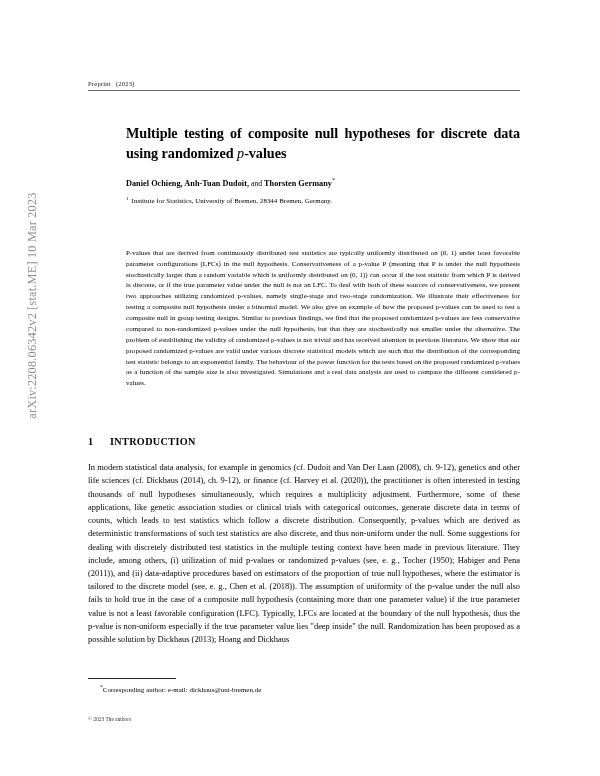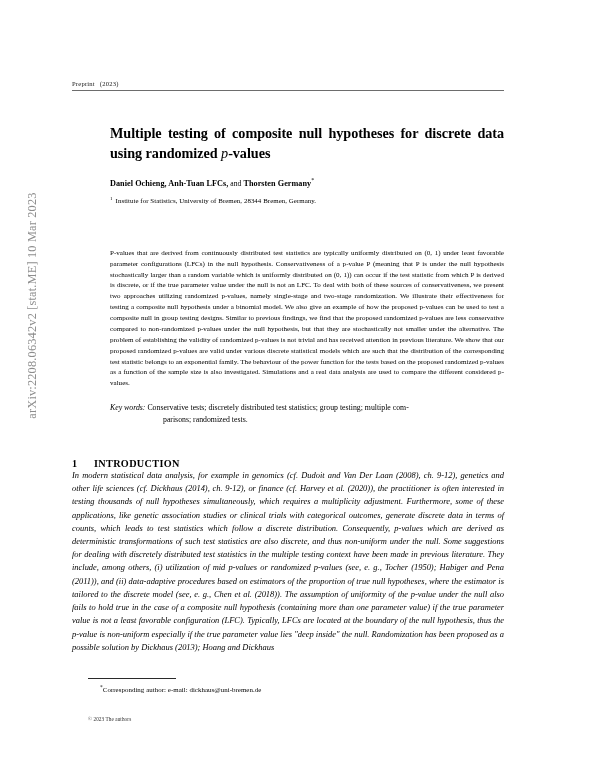--- a/index.html
+++ b/index.html
@@ -36,21 +36,21 @@
   .page {
     position: absolute;
     left: 0;
     top: 0;
     width: 600px;
     height: 776px;
   }
 
   .content {
     position: absolute;
-    left: 72px;
+    left: 88px;
     top: 80px;
     width: 432px;
   }
 
   
   .runhead {
     font-size: 6.6px;
     letter-spacing: 0.2px;
     color: #1a1a1a;
     padding-bottom: 2.5px;
@@ -131,36 +131,36 @@
   .kw-body {
     display: inline;
   }
   .kw-indent {
     display: block;
     padding-left: 53px;
   }
 
   
   .section-head {
-    margin-top: 32px;
+    margin-top: 47px;
     font-size: 10.2px;
     font-weight: bold;
     letter-spacing: 0.35px;
   }
   .section-head .sec-num {
     display: inline-block;
     width: 22px;
   }
 
   
   .body-text {
+    margin-top: 14px;
     font-size: 8.45px;
     line-height: 1.565;
     text-align: justify;
-    font-style: italic;
   }
 
   
   .footnote-rule {
     position: absolute;
     left: 88px;
     top: 678px;
     width: 88px;
     border-top: 0.9px solid #2a2a2a;
   }
@@ -200,34 +200,29 @@
     </div>
 
     <div class="title-block">
       <div class="paper-title">
         <span>Multiple testing of composite null hypotheses for discrete data</span>
         <span>using randomized </span><span class="mathvar">p</span><span>-values</span>
       </div>
     </div>
 
     <div class="authors">
-      <span>Daniel Ochieng, Anh-Tuan LFCs,</span><span class="conj"> and </span><span>Thorsten Germany</span><span class="fn-star">*</span>
+      <span>Daniel Ochieng, Anh-Tuan Dudoit,</span><span class="conj"> and </span><span>Thorsten Germany</span><span class="fn-star">*</span>
     </div>
 
     <div class="affil">
       <span class="sup">1</span><span>Institute for Statistics, University of Bremen, 28344 Bremen, Germany.</span>
     </div>
 
     <div class="abstract">P-values that are derived from continuously distributed test statistics are typically uniformly distributed on (0, 1) under least favorable parameter configurations (LFCs) in the null hypothesis. Conservativeness of a p-value P (meaning that P is under the null hypothesis stochastically larger than a random variable which is uniformly distributed on (0, 1)) can occur if the test statistic from which P is derived is discrete, or if the true parameter value under the null is not an LFC. To deal with both of these sources of conservativeness, we present two approaches utilizing randomized p-values, namely single-stage and two-stage randomization. We illustrate their effectiveness for testing a composite null hypothesis under a binomial model. We also give an example of how the proposed p-values can be used to test a composite null in group testing designs. Similar to previous findings, we find that the proposed randomized p-values are less conservative compared to non-randomized p-values under the null hypothesis, but that they are stochastically not smaller under the alternative. The problem of establishing the validity of randomized p-values is not trivial and has received attention in previous literature. We show that our proposed randomized p-values are valid under various discrete statistical models which are such that the distribution of the corresponding test statistic belongs to an exponential family. The behaviour of the power function for the tests based on the proposed randomized p-values as a function of the sample size is also investigated. Simulations and a real data analysis are used to compare the different considered p-values.</div>
 
-    <div class="keywords">
-      <span class="kw-label">Key words:</span>
-      <span class="kw-body">Conservative tests; discretely distributed test statistics; group testing; multiple com-</span>
-      <span class="kw-indent">parisons; randomized tests.</span>
-    </div>
 
     <div class="section-head">
       <span class="sec-num">1</span><span>INTRODUCTION</span>
     </div>
 
     <div class="body-text">In modern statistical data analysis, for example in genomics (cf. Dudoit and Van Der Laan (2008), ch. 9-12), genetics and other life sciences (cf. Dickhaus (2014), ch. 9-12), or finance (cf. Harvey et al. (2020)), the practitioner is often interested in testing thousands of null hypotheses simultaneously, which requires a multiplicity adjustment. Furthermore, some of these applications, like genetic association studies or clinical trials with categorical outcomes, generate discrete data in terms of counts, which leads to test statistics which follow a discrete distribution. Consequently, p-values which are derived as deterministic transformations of such test statistics are also discrete, and thus non-uniform under the null. Some suggestions for dealing with discretely distributed test statistics in the multiple testing context have been made in previous literature. They include, among others, (i) utilization of mid p-values or randomized p-values (see, e. g., Tocher (1950); Habiger and Pena (2011)), and (ii) data-adaptive procedures based on estimators of the proportion of true null hypotheses, where the estimator is tailored to the discrete model (see, e. g., Chen et al. (2018)). The assumption of uniformity of the p-value under the null also fails to hold true in the case of a composite null hypothesis (containing more than one parameter value) if the true parameter value is not a least favorable configuration (LFC). Typically, LFCs are located at the boundary of the null hypothesis, thus the p-value is non-uniform especially if the true parameter value lies "deep inside" the null. Randomization has been proposed as a possible solution by Dickhaus (2013); Hoang and Dickhaus</div>
 
   </div>
 
   <div class="footnote-rule"></div>

